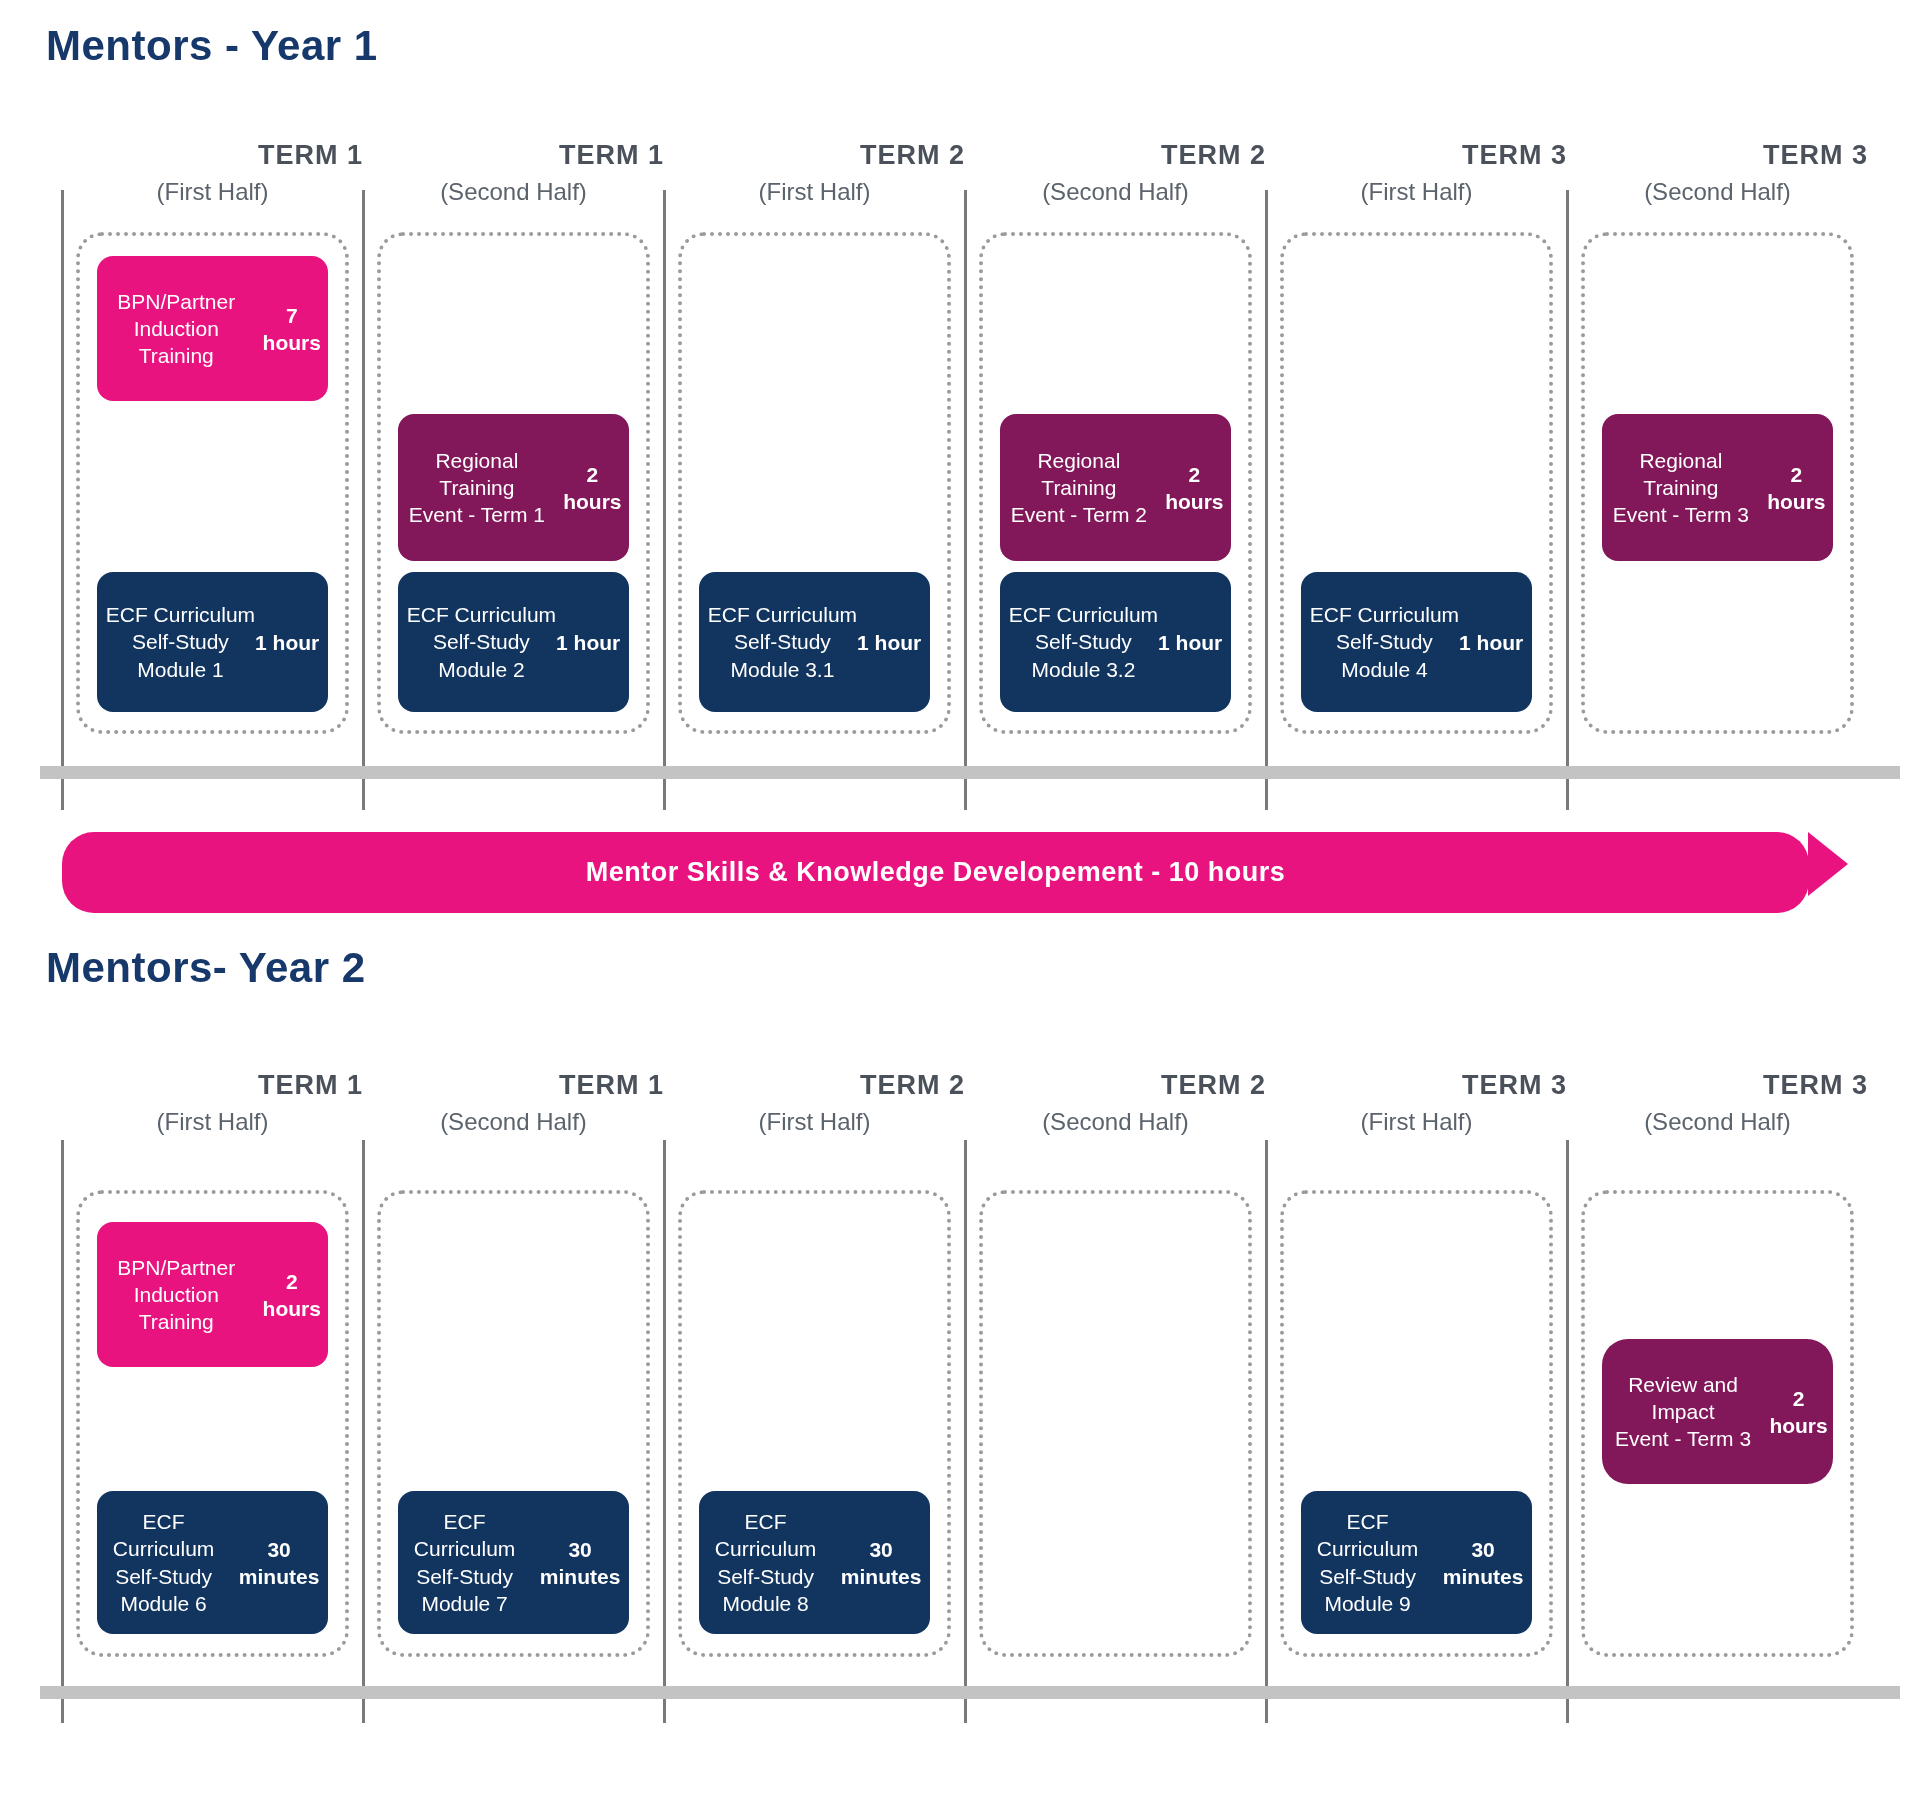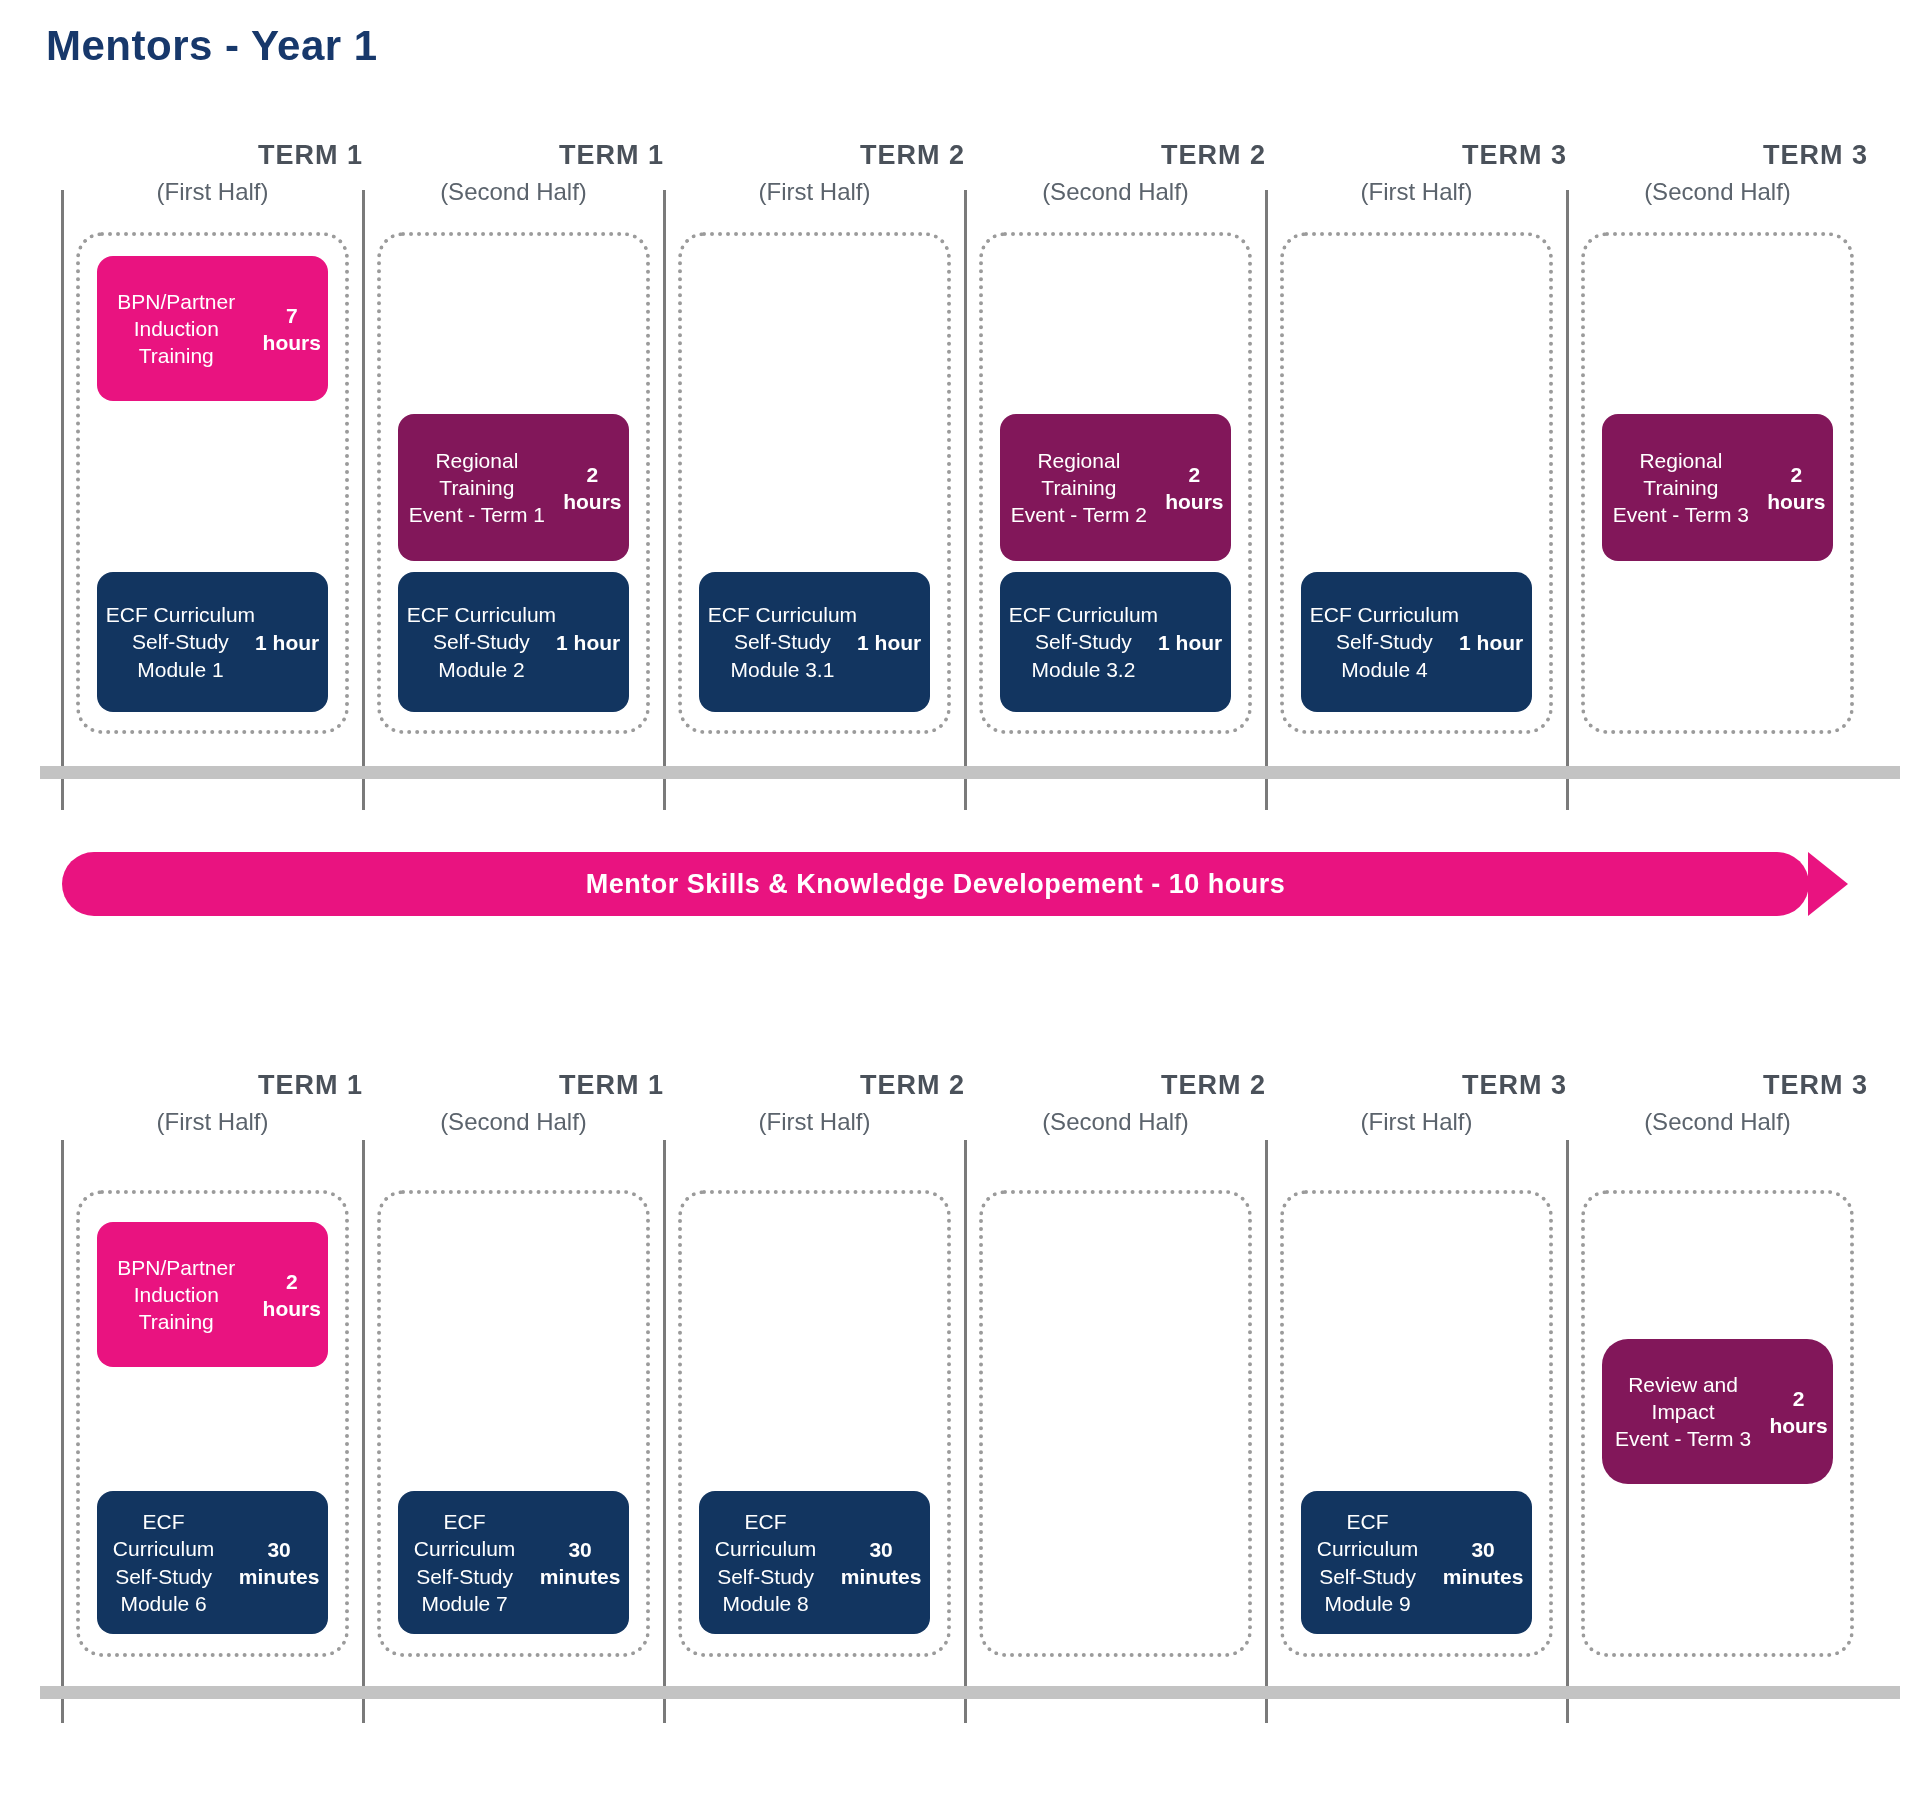--- a/index.html
+++ b/index.html
@@ -42,24 +42,24 @@
   .sec1 .slot-mid{top:178px;height:147px;}
   .sec1 .slot-bot{top:336px;height:140px;}
   .sec2 .slot-top{top:28px;height:145px;}
   .sec2 .slot-mid{top:145px;height:145px;border-radius:26px;}
   .sec2 .slot-bot{top:297px;height:143px;}
 
   .hbar{position:absolute;left:40px;width:1860px;height:13px;background:var(--bar);}
   #hbar-y1{top:766px;}
   #hbar-y2{top:1686px;}
 
-  .banner{position:absolute;left:62px;top:832px;width:1747px;height:64px;
+  .banner{position:absolute;left:62px;top:832px;width:1747px;height:81px;
           background:var(--pink);border-radius:32px;display:flex;align-items:center;
           justify-content:center;color:#fff;font-size:27px;font-weight:bold;
-          letter-spacing:0.5px;margin-top:20px;}
+          letter-spacing:0.5px;}
   .banner::after{content:"";position:absolute;right:-39px;top:0;width:0;height:0;
           border-top:32px solid transparent;border-bottom:32px solid transparent;
           border-left:40px solid var(--pink);}
 </style>
 </head>
 <body>
 
 <div class="page">
 
   <div class="sec-title" id="title-y1">Mentors - Year 1</div>
@@ -165,20 +165,21 @@
     </div>
 
   </div>
 
   <div class="hbar" id="hbar-y1"></div>
 
   <div class="banner">
     <span>Mentor Skills &amp; Knowledge Developement - 10 hours</span>
   </div>
 
+  <div class="sec-title" id="title-y2">Mentors- Year 2</div>
 
   <div class="sec2">
 
     <div class="col" style="left:62px">
       <div class="term">TERM 1</div>
       <div class="half">(First Half)</div>
       <div class="vline"></div>
       <div class="dotbox">
         <div class="card bg-pink slot-top">
           <span class="card-lines">BPN/Partner

